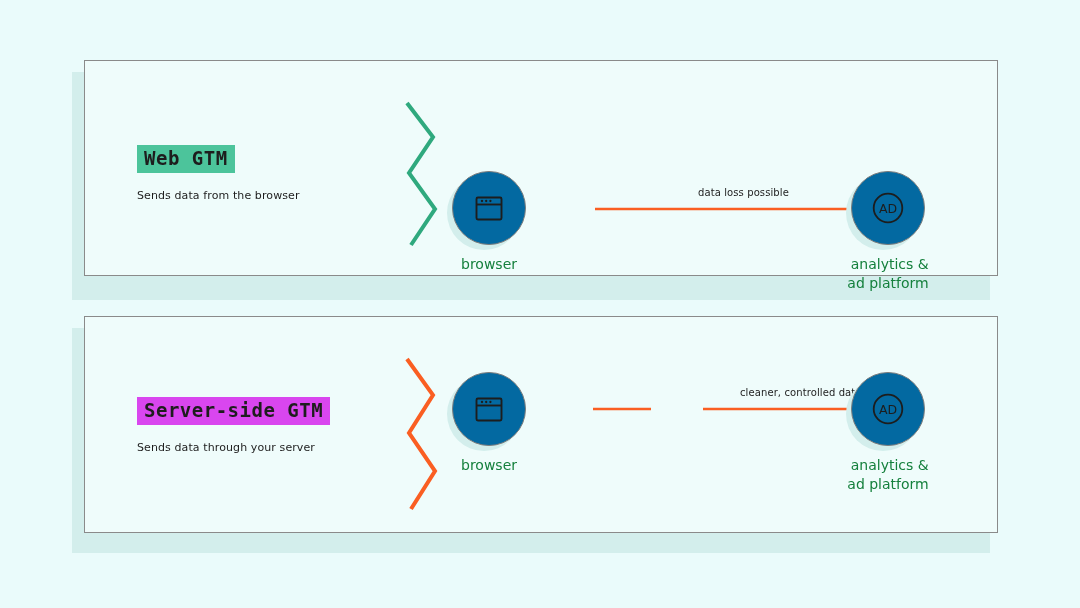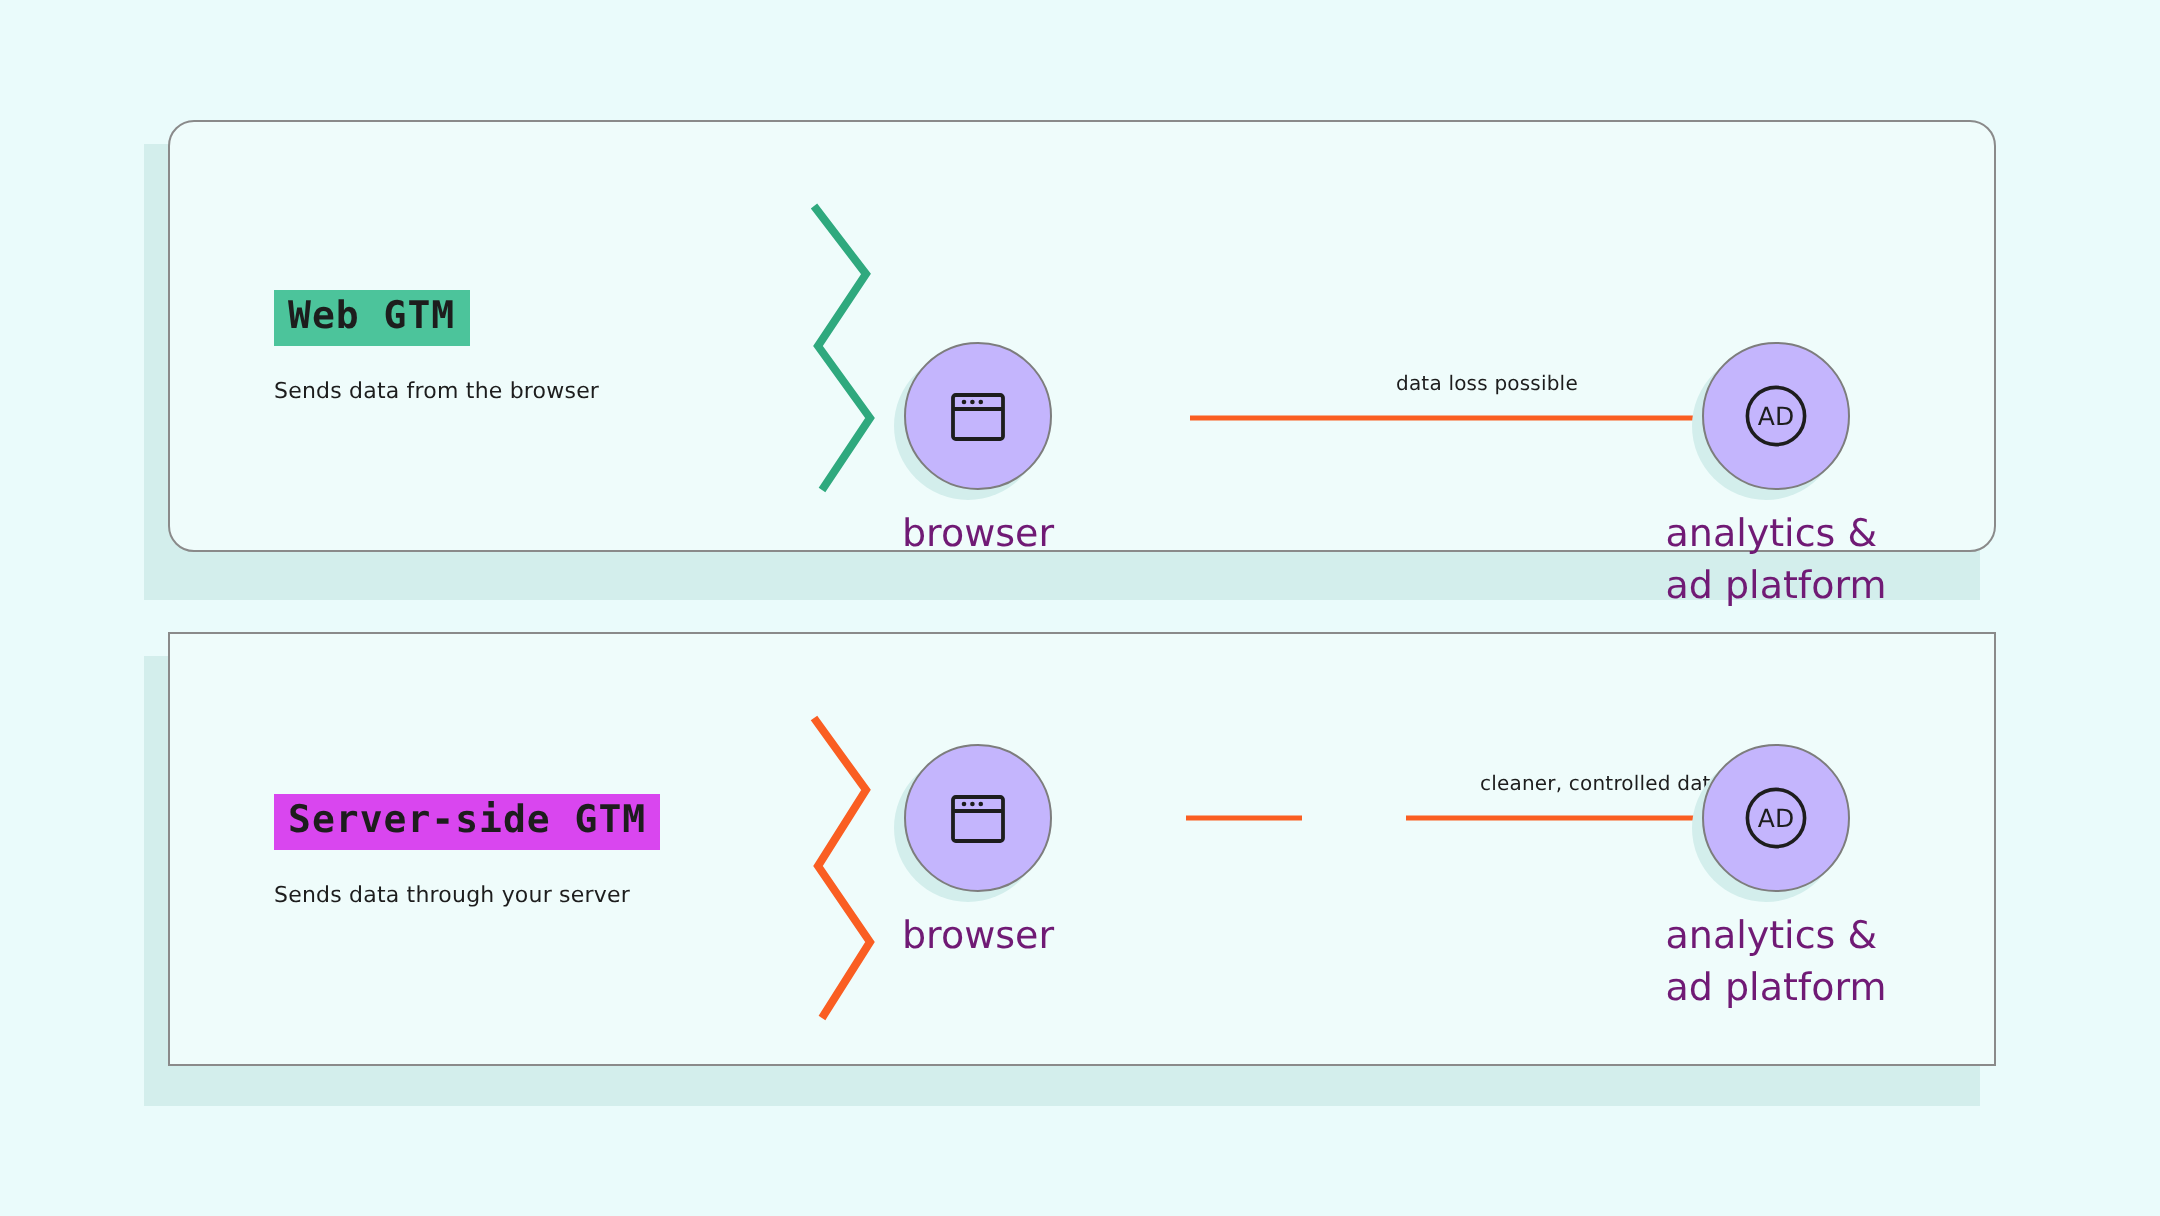--- a/index.html
+++ b/index.html
@@ -30,21 +30,21 @@
   }
   .panel {
     position: absolute;
     background: #effcfb;
     border: 1.5px solid #8a8a8a;
     box-sizing: border-box;
   }
 
   #panel-web-wrap   { left: 72px; top: 60px;  width: 926px; height: 235px; }
   #panel-web-wrap .panel-shadow { left: 0;  top: 12px; width: 918px; height: 228px; }
-  #panel-web-wrap .panel        { left: 12px; top: 0;  width: 914px; height: 216px; border-radius: 13px; }
+  #panel-web-wrap .panel        { left: 12px; top: 0;  width: 914px; height: 216px; }
 
   #panel-ss-wrap    { left: 72px; top: 316px; width: 926px; height: 232px; }
   #panel-ss-wrap .panel-shadow  { left: 0;  top: 12px; width: 918px; height: 225px; }
   #panel-ss-wrap .panel         { left: 12px; top: 0;  width: 914px; height: 217px; }
 
   
   .text-block {
     position: absolute;
     left: 52px;
   }
@@ -90,35 +90,35 @@
     border-radius: 50%;
     background: #d3eeec;
   }
   .node-circle {
     position: absolute;
     left: 0;
     top: 0;
     width: 74px;
     height: 74px;
     border-radius: 50%;
-    background: #c4b5fd;
+    background: #0369a1;
     border: 1.5px solid #7d7d7d;
     box-sizing: border-box;
     display: flex;
     align-items: center;
     justify-content: center;
   }
   .node-label {
     position: absolute;
     top: 84px;
     left: 50%;
     transform: translateX(-50%);
-    font-size: 19px;
-    color: #701a75;
-    text-align: left;
+    font-size: 14px;
+    color: #15803d;
+    text-align: right;
     white-space: nowrap;
     line-height: 1.35;
   }
 
   
   .connector {
     position: absolute;
   }
   .conn-label {
     position: absolute;

